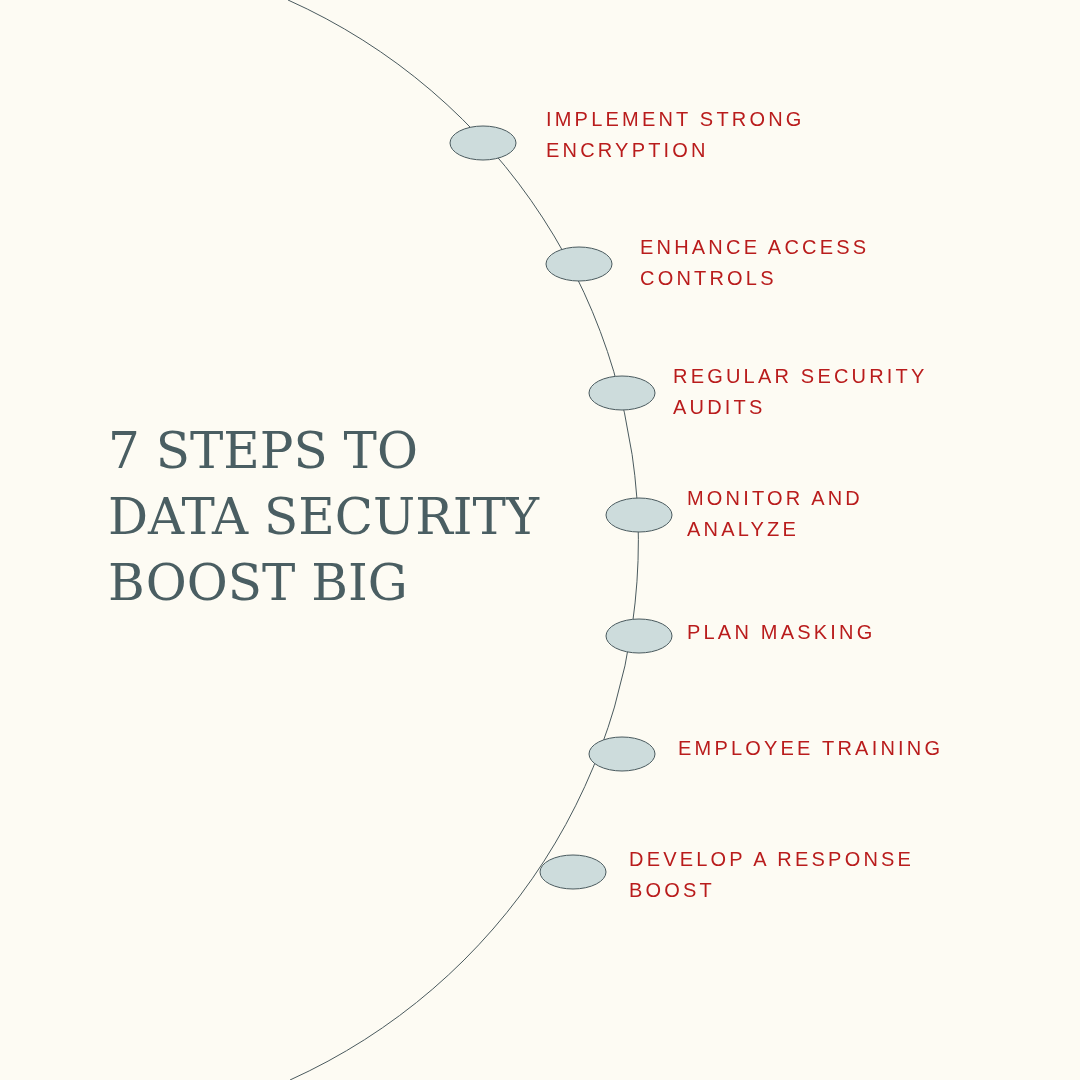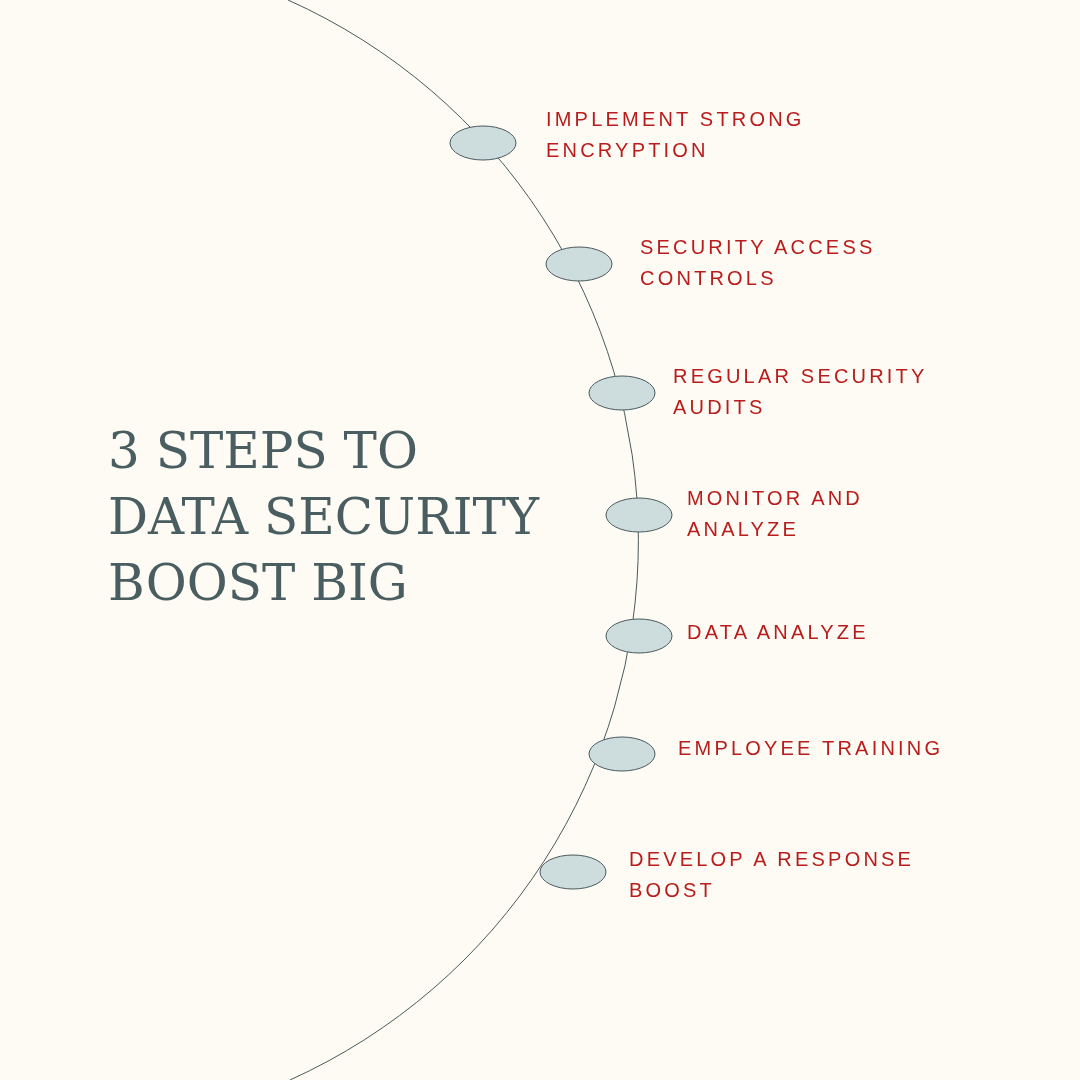--- a/index.html
+++ b/index.html
@@ -41,29 +41,29 @@
   <ellipse cx="483" cy="143" rx="33" ry="17" fill="#cddcdc" stroke="#4a5a5e" stroke-width="1"></ellipse>
   <ellipse cx="579" cy="264" rx="33" ry="17" fill="#cddcdc" stroke="#4a5a5e" stroke-width="1"></ellipse>
   <ellipse cx="622" cy="393" rx="33" ry="17" fill="#cddcdc" stroke="#4a5a5e" stroke-width="1"></ellipse>
   <ellipse cx="639" cy="515" rx="33" ry="17" fill="#cddcdc" stroke="#4a5a5e" stroke-width="1"></ellipse>
   <ellipse cx="639" cy="636" rx="33" ry="17" fill="#cddcdc" stroke="#4a5a5e" stroke-width="1"></ellipse>
   <ellipse cx="622" cy="754" rx="33" ry="17" fill="#cddcdc" stroke="#4a5a5e" stroke-width="1"></ellipse>
   <ellipse cx="573" cy="872" rx="33" ry="17" fill="#cddcdc" stroke="#4a5a5e" stroke-width="1"></ellipse>
 </svg>
 
 <h1 class="title">
-  <span>3 STEPS TO</span>
+  <span>7 STEPS TO</span>
   <span>DATA SECURITY</span>
   <span>BOOST BIG</span>
 </h1>
 
 <div class="step-label" style="left:546px; top:104px;">IMPLEMENT STRONG
 ENCRYPTION</div>
-<div class="step-label" style="left:640px; top:232px;">SECURITY ACCESS
+<div class="step-label" style="left:640px; top:232px;">ENHANCE ACCESS
 CONTROLS</div>
 <div class="step-label" style="left:673px; top:361px;">REGULAR SECURITY
 AUDITS</div>
 <div class="step-label" style="left:687px; top:483px;">MONITOR AND
 ANALYZE</div>
-<div class="step-label" style="left:687px; top:617px;">DATA ANALYZE</div>
+<div class="step-label" style="left:687px; top:617px;">PLAN MASKING</div>
 <div class="step-label" style="left:678px; top:733px;">EMPLOYEE TRAINING</div>
 <div class="step-label" style="left:629px; top:844px;">DEVELOP A RESPONSE
 BOOST</div>
 
 </body></html>

